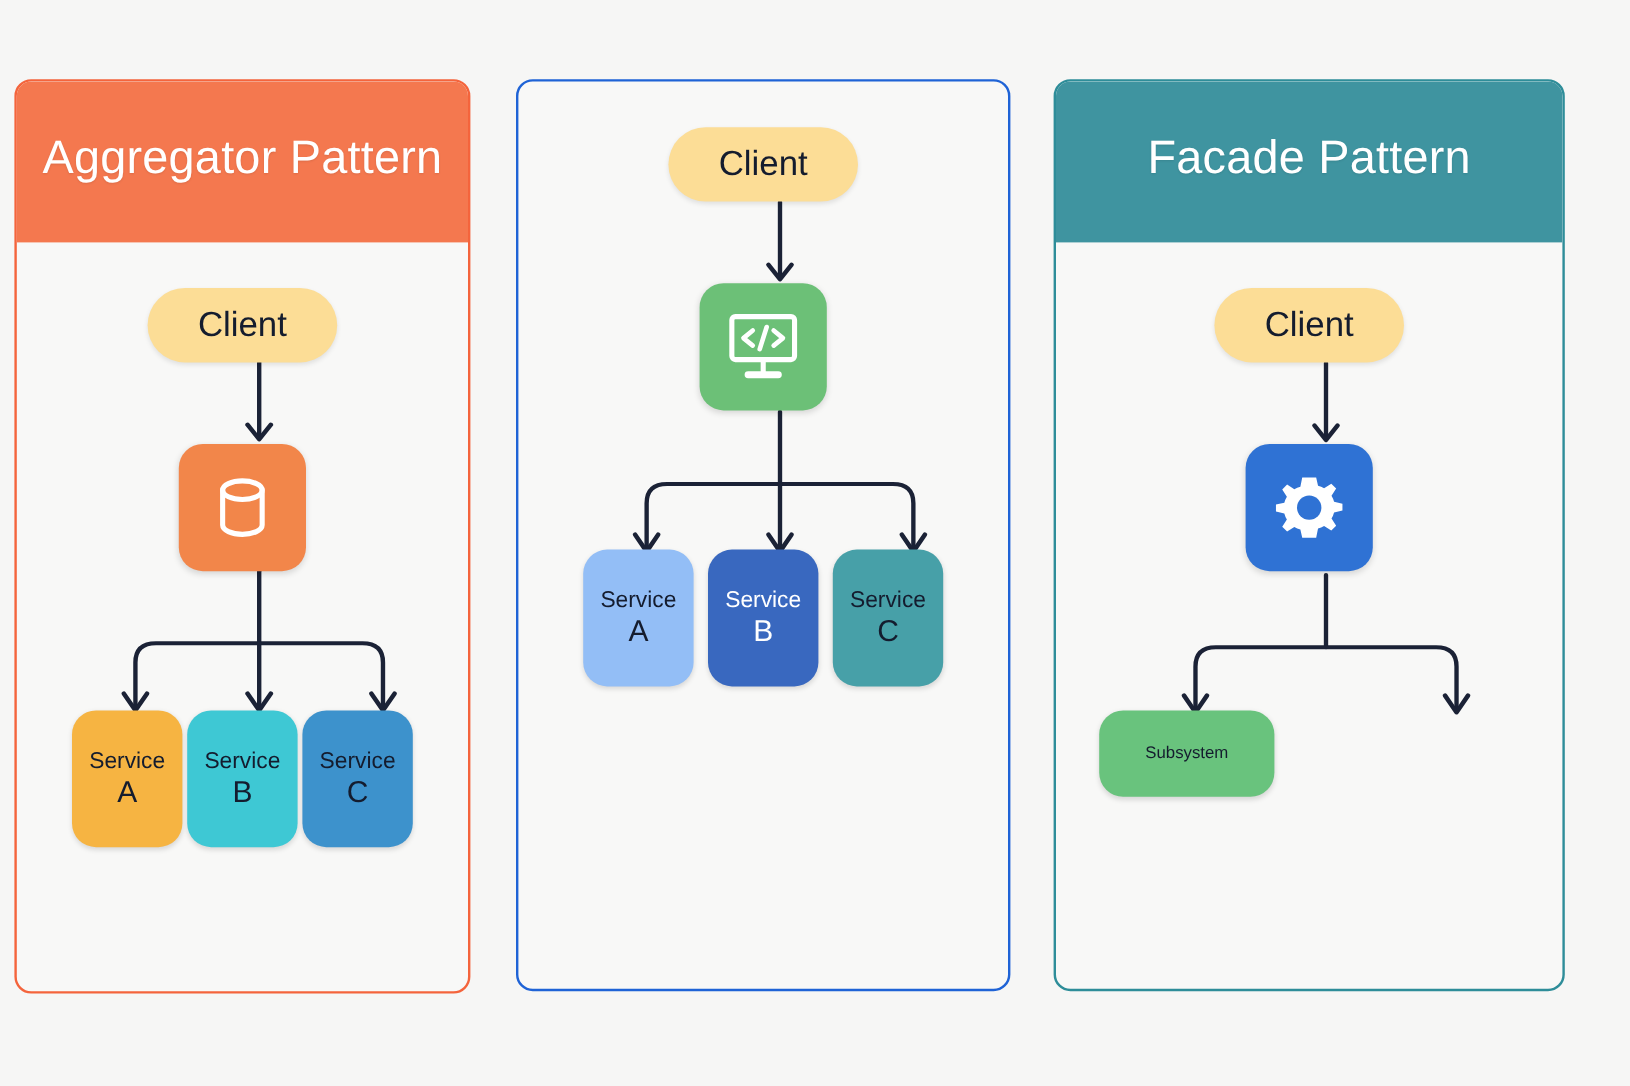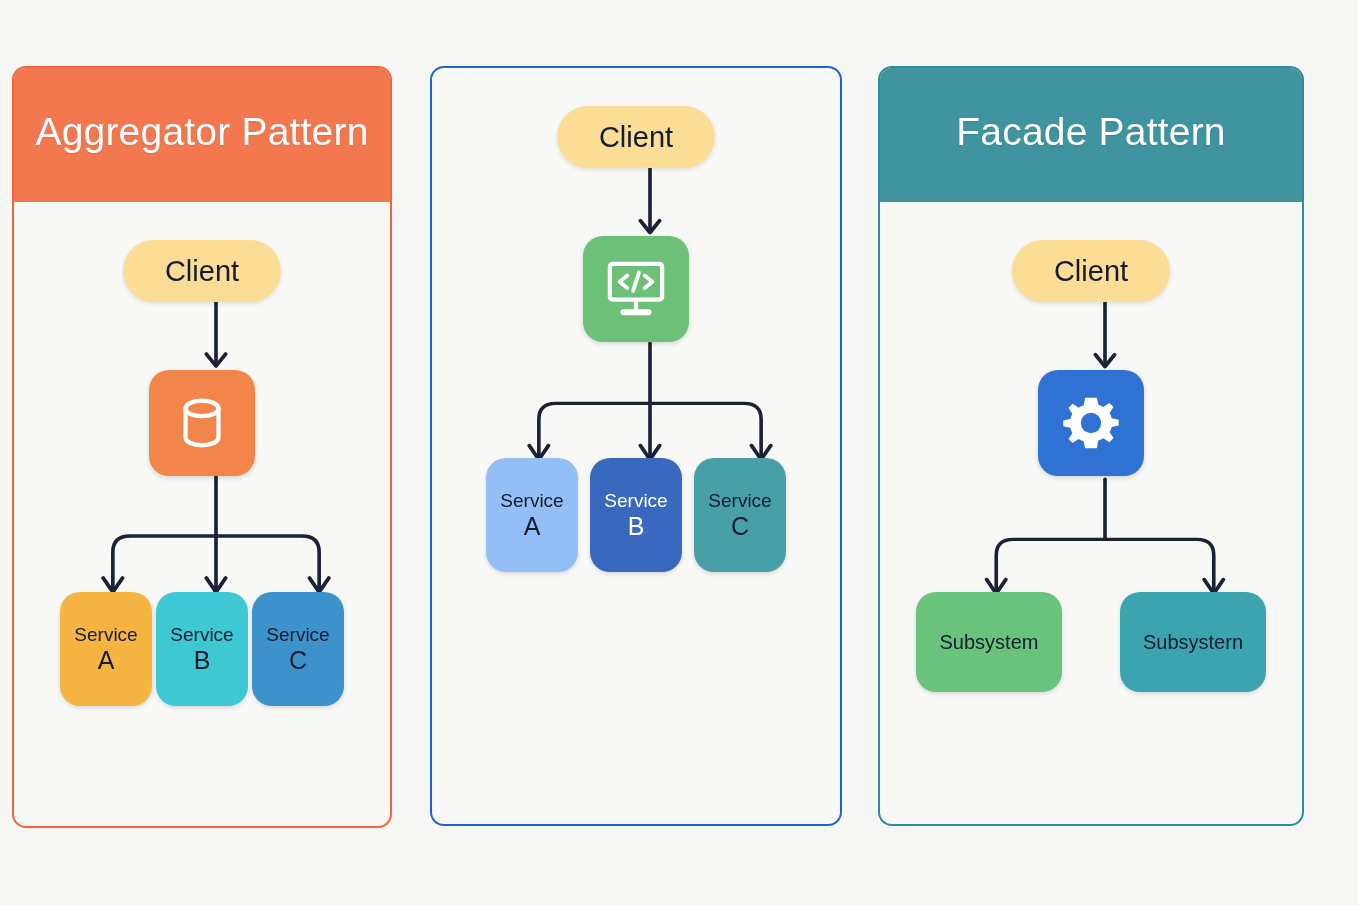--- a/index.html
+++ b/index.html
@@ -89,22 +89,22 @@
     height: 114px;
     border-radius: 20px;
     flex-direction: column;
     line-height: 1.12;
     font-size: 19px;
     color: #141c2e;
     box-shadow: 0 2px 4px rgba(0,0,0,0.13);
   }
   .leaf-node.wide {
     width: 146px;
-    height: 100px;
-    font-size: 20px;
+    height: 72px;
+    font-size: 14px;
   }
   .leaf-node .l2 { font-size: 25px; }
   .leaf-node.on-dark { color: #ffffff; }
 
   
   .wires {
     position: absolute;
     left: 0;
     top: 0;
     width: 100%;
@@ -252,20 +252,17 @@
           <svg width="62" height="62" viewBox="0 0 64 64">
             <path fill="#ffffff" d="M32,6 l6,0 1.6,7.2 a19,19 0 0 1 5.2,2.2 l6.2,-4 4.2,4.2 -4,6.2 a19,19 0 0 1 2.2,5.2 l7.2,1.6 0,6 -7.2,1.6 a19,19 0 0 1 -2.2,5.2 l4,6.2 -4.2,4.2 -6.2,-4 a19,19 0 0 1 -5.2,2.2 L38,58 l-6,0 -6,0 -1.6,-7.2 a19,19 0 0 1 -5.2,-2.2 l-6.2,4 -4.2,-4.2 4,-6.2 a19,19 0 0 1 -2.2,-5.2 L3.4,35.4 l0,-6 7.2,-1.6 a19,19 0 0 1 2.2,-5.2 l-4,-6.2 4.2,-4.2 6.2,4 a19,19 0 0 1 5.2,-2.2 L26,6 z"></path>
             <circle cx="32" cy="32" r="10.5" fill="#2f72d4"></circle>
           </svg>
         </span>
       </div>
 
       <div class="node leaf-node wide" id="p2-leaf-0" style="left: 36px; top: 390px; background: rgb(105, 195, 125); color: rgb(20, 28, 46);">
         <span class="l1">Subsystem</span>
       </div>
-      <div class="node leaf-node wide" id="p2-leaf-1" style="left: 240px; top: 390px; background: rgb(60, 164, 174); color: rgb(20, 28, 46);">
-        <span class="l1">Subsystern</span>
-      </div>
 
     </div>
   </div>
 
 </div>
 
 </body></html>

